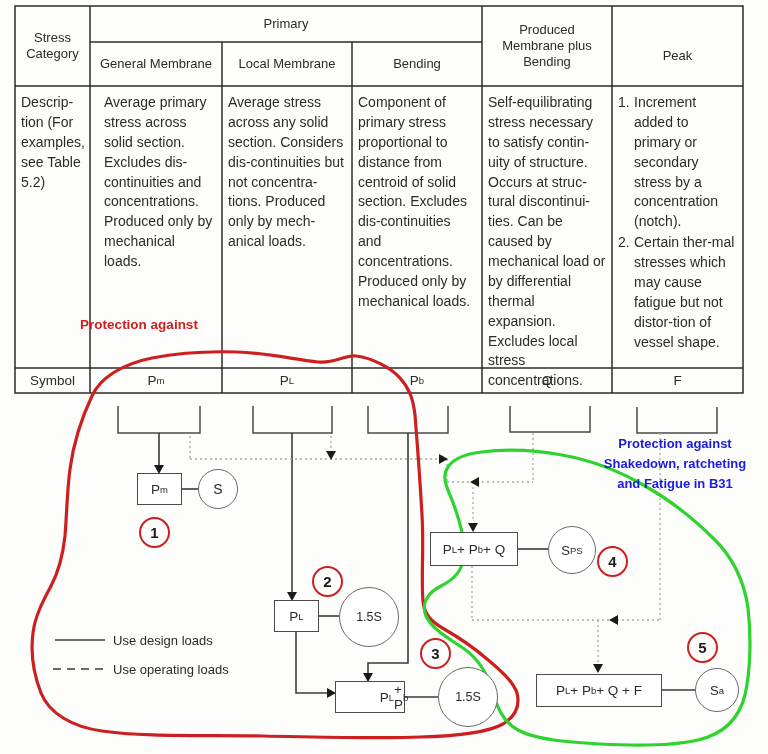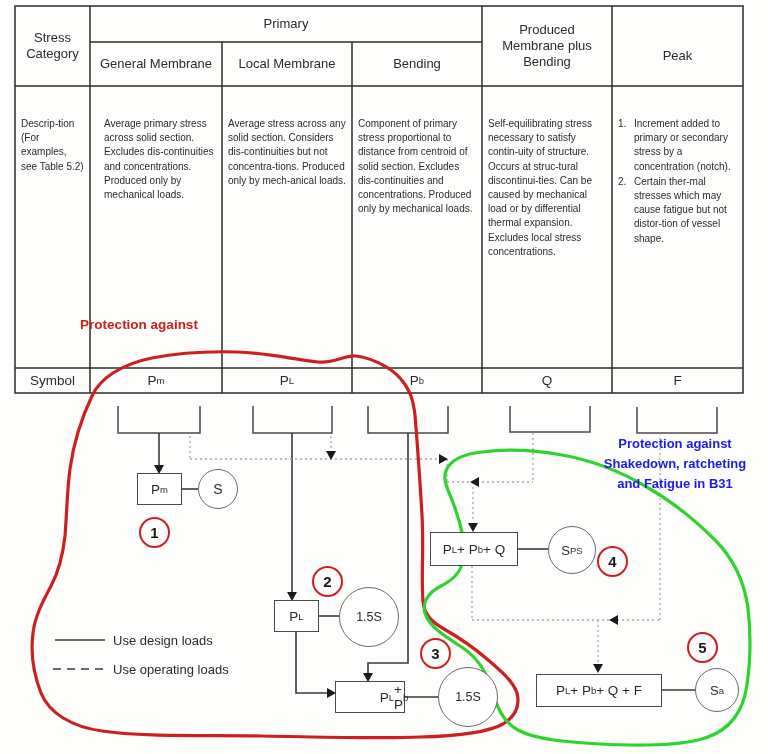--- a/index.html
+++ b/index.html
@@ -2,22 +2,22 @@
 <html><head>
 <meta charset="utf-8">
 <style>
   html,body{margin:0;padding:0;background:#fdfdfc;}
   body{width:768px;height:754px;position:relative;overflow:hidden;
        font-family:"Liberation Sans", sans-serif;color:#2b2b2b;}
   svg{position:absolute;left:0;top:0;pointer-events:none;}
   
   .cell{position:absolute;display:flex;align-items:center;justify-content:center;
         text-align:center;font-size:13px;line-height:1.25;border-radius:8px;}
-  .dcell{position:absolute;font-size:10px;line-height:1.42;text-align:left;
-         padding:7px 6px;box-sizing:border-box;margin-top:24px;}
+  .dcell{position:absolute;font-size:14px;line-height:1.42;text-align:left;
+         padding:7px 6px;box-sizing:border-box;}
   .sym{position:absolute;display:flex;align-items:center;justify-content:center;
        font-size:13.5px;}
   sub{font-size:9.5px;}
   .peak-item{display:flex;margin-bottom:1px;}
   .peak-num{width:16px;flex-shrink:0;}
   .peak-text{flex:1;}
   
   .fbox{position:absolute;border:1.4px solid #4a4a4a;background:#fff;
         display:flex;align-items:center;justify-content:center;
         font-size:13.5px;box-sizing:border-box;z-index:3;}

